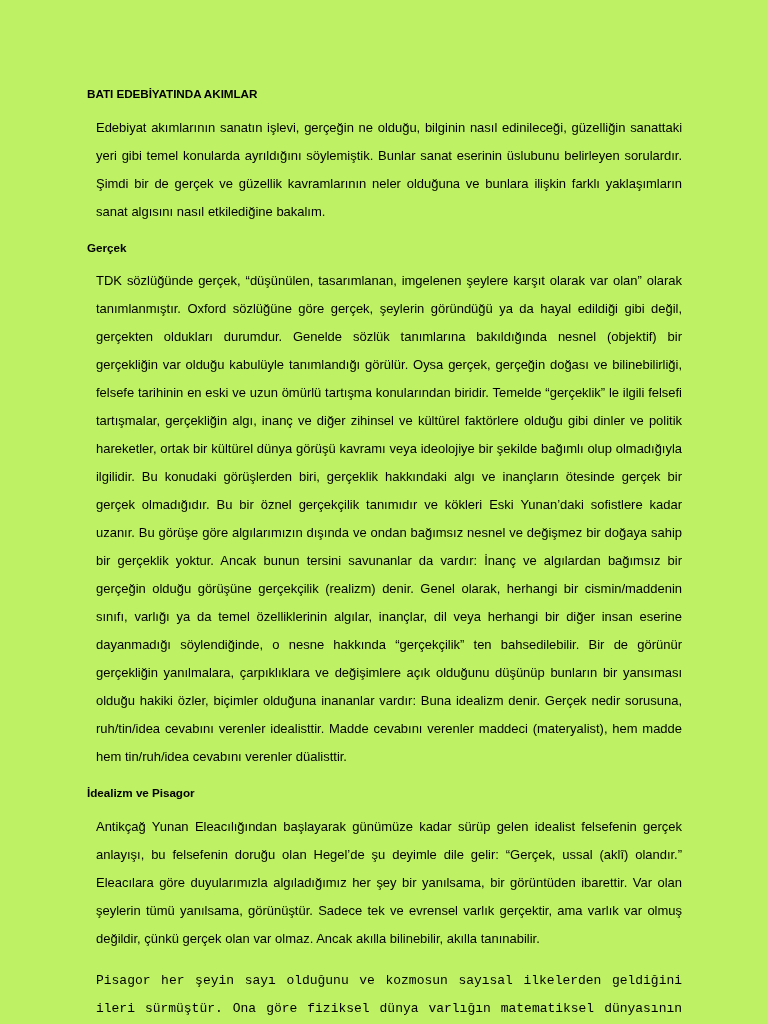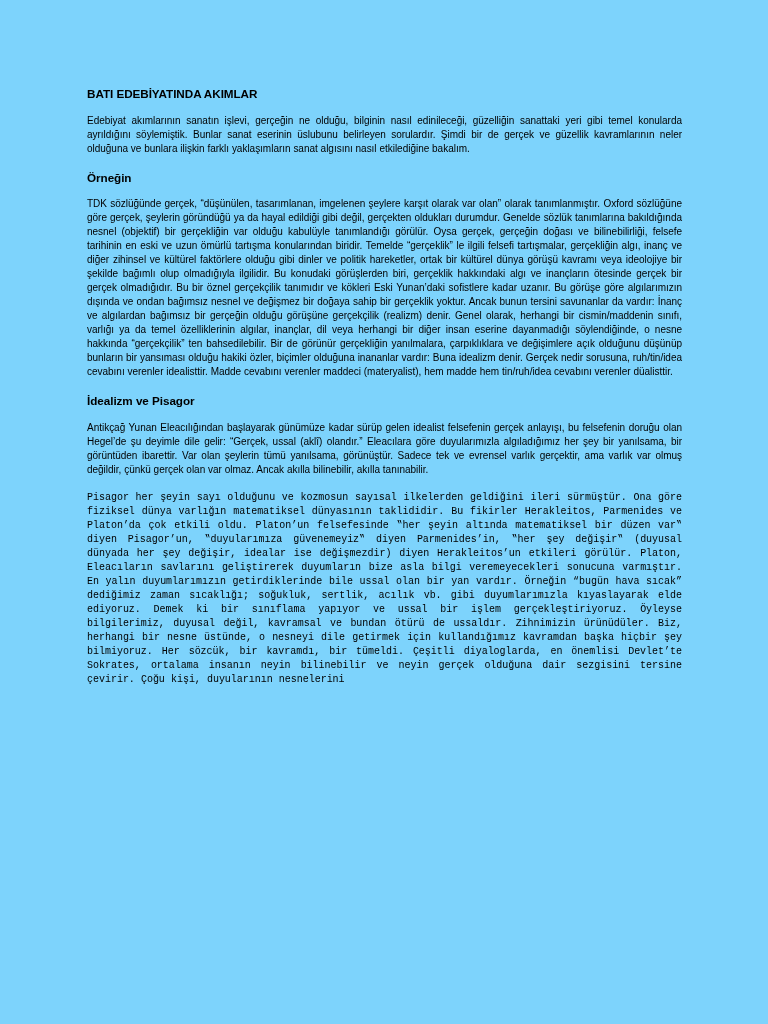--- a/index.html
+++ b/index.html
@@ -11,21 +11,21 @@
     width: 768px;
     height: 1024px;
     font-family: "Liberation Sans", "DejaVu Sans", sans-serif;
     color: #000000;
     -webkit-font-smoothing: antialiased;
   }
   #page {
     position: relative;
     width: 768px;
     height: 1024px;
-    background: #7dd3fc;
+    background: #bef264;
     box-sizing: border-box;
     padding: 86px 86px 0 87px;
   }
   .doc-body {
     width: 595px;
   }
   h1.doc-title,
   h2.doc-heading {
     font-size: 11.7px;
     line-height: 1.30;
@@ -34,46 +34,46 @@
     letter-spacing: -0.05px;
   }
   h1.doc-title {
     margin-bottom: 13px;
   }
   h2.doc-heading {
     margin-top: 0;
     margin-bottom: 12px;
   }
   p.doc-para {
-    font-size: 10px;
-    line-height: 14px;
+    font-size: 13px;
+    line-height: 28px;
     text-align: justify;
     text-justify: inter-word;
-    margin: 0 0 14px 0;
+    margin: 0 0 14px 9px;
     letter-spacing: -0.02px;
     word-spacing: 0.1px;
     hyphens: none;
   }
   p.doc-para:last-child {
     margin-bottom: 0;
     font-family: Liberation Mono, monospace;
   }
 </style>
 </head>
 <body>
 
 <div id="page">
   <div class="doc-body">
 
     <h1 class="doc-title">BATI EDEBİYATINDA AKIMLAR</h1>
 
 
     <p class="doc-para">Edebiyat akımlarının sanatın işlevi, gerçeğin ne olduğu, bilginin nasıl edinileceği, güzelliğin sanattaki yeri gibi temel konularda ayrıldığını söylemiştik. Bunlar sanat eserinin üslubunu belirleyen sorulardır. Şimdi bir de gerçek ve güzellik kavramlarının neler olduğuna ve bunlara ilişkin farklı yaklaşımların sanat algısını nasıl etkilediğine bakalım.</p>
 
-    <h2 class="doc-heading">Örneğin</h2>
+    <h2 class="doc-heading">Gerçek</h2>
 
     <p class="doc-para">TDK sözlüğünde gerçek, “düşünülen, tasarımlanan, imgelenen şeylere karşıt olarak var olan” olarak tanımlanmıştır. Oxford sözlüğüne göre gerçek, şeylerin göründüğü ya da hayal edildiği gibi değil, gerçekten oldukları durumdur. Genelde sözlük tanımlarına bakıldığında nesnel (objektif) bir gerçekliğin var olduğu kabulüyle tanımlandığı görülür. Oysa gerçek, gerçeğin doğası ve bilinebilirliği, felsefe tarihinin en eski ve uzun ömürlü tartışma konularından biridir. Temelde “gerçeklik” le ilgili felsefi tartışmalar, gerçekliğin algı, inanç ve diğer zihinsel ve kültürel faktörlere olduğu gibi dinler ve politik hareketler, ortak bir kültürel dünya görüşü kavramı veya ideolojiye bir şekilde bağımlı olup olmadığıyla ilgilidir. Bu konudaki görüşlerden biri, gerçeklik hakkındaki algı ve inançların ötesinde gerçek bir gerçek olmadığıdır. Bu bir öznel gerçekçilik tanımıdır ve kökleri Eski Yunan’daki sofistlere kadar uzanır. Bu görüşe göre algılarımızın dışında ve ondan bağımsız nesnel ve değişmez bir doğaya sahip bir gerçeklik yoktur. Ancak bunun tersini savunanlar da vardır: İnanç ve algılardan bağımsız bir gerçeğin olduğu görüşüne gerçekçilik (realizm) denir. Genel olarak, herhangi bir cismin/maddenin sınıfı, varlığı ya da temel özelliklerinin algılar, inançlar, dil veya herhangi bir diğer insan eserine dayanmadığı söylendiğinde, o nesne hakkında “gerçekçilik” ten bahsedilebilir. Bir de görünür gerçekliğin yanılmalara, çarpıklıklara ve değişimlere açık olduğunu düşünüp bunların bir yansıması olduğu hakiki özler, biçimler olduğuna inananlar vardır: Buna idealizm denir. Gerçek nedir sorusuna, ruh/tin/idea cevabını verenler idealisttir. Madde cevabını verenler maddeci (materyalist), hem madde hem tin/ruh/idea cevabını verenler düalisttir.</p>
 
     <h2 class="doc-heading">İdealizm ve Pisagor</h2>
 
     <p class="doc-para">Antikçağ Yunan Eleacılığından başlayarak günümüze kadar sürüp gelen idealist felsefenin gerçek anlayışı, bu felsefenin doruğu olan Hegel’de şu deyimle dile gelir: “Gerçek, ussal (aklî) olandır.” Eleacılara göre duyularımızla algıladığımız her şey bir yanılsama, bir görüntüden ibarettir. Var olan şeylerin tümü yanılsama, görünüştür. Sadece tek ve evrensel varlık gerçektir, ama varlık var olmuş değildir, çünkü gerçek olan var olmaz. Ancak akılla bilinebilir, akılla tanınabilir.</p>
 
     <p class="doc-para">Pisagor her şeyin sayı olduğunu ve kozmosun sayısal ilkelerden geldiğini ileri sürmüştür. Ona göre fiziksel dünya varlığın matematiksel dünyasının taklididir. Bu fikirler Herakleitos, Parmenides ve Platon’da çok etkili oldu. Platon’un felsefesinde ‟her şeyin altında matematiksel bir düzen var‟ diyen Pisagor’un, ‟duyularımıza güvenemeyiz‟ diyen Parmenides’in, ‟her şey değişir‟ (duyusal dünyada her şey değişir, idealar ise değişmezdir) diyen Herakleitos’un etkileri görülür. Platon, Eleacıların savlarını geliştirerek duyumların bize asla bilgi veremeyecekleri sonucuna varmıştır. En yalın duyumlarımızın getirdiklerinde bile ussal olan bir yan vardır. Örneğin “bugün hava sıcak” dediğimiz zaman sıcaklığı; soğukluk, sertlik, acılık vb. gibi duyumlarımızla kıyaslayarak elde ediyoruz. Demek ki bir sınıflama yapıyor ve ussal bir işlem gerçekleştiriyoruz. Öyleyse bilgilerimiz, duyusal değil, kavramsal ve bundan ötürü de ussaldır. Zihnimizin ürünüdüler. Biz, herhangi bir nesne üstünde, o nesneyi dile getirmek için kullandığımız kavramdan başka hiçbir şey bilmiyoruz. Her sözcük, bir kavramdı, bir tümeldi. Çeşitli diyaloglarda, en önemlisi Devlet’te Sokrates, ortalama insanın neyin bilinebilir ve neyin gerçek olduğuna dair sezgisini tersine çevirir. Çoğu kişi, duyularının nesnelerini</p>
 
   </div>

